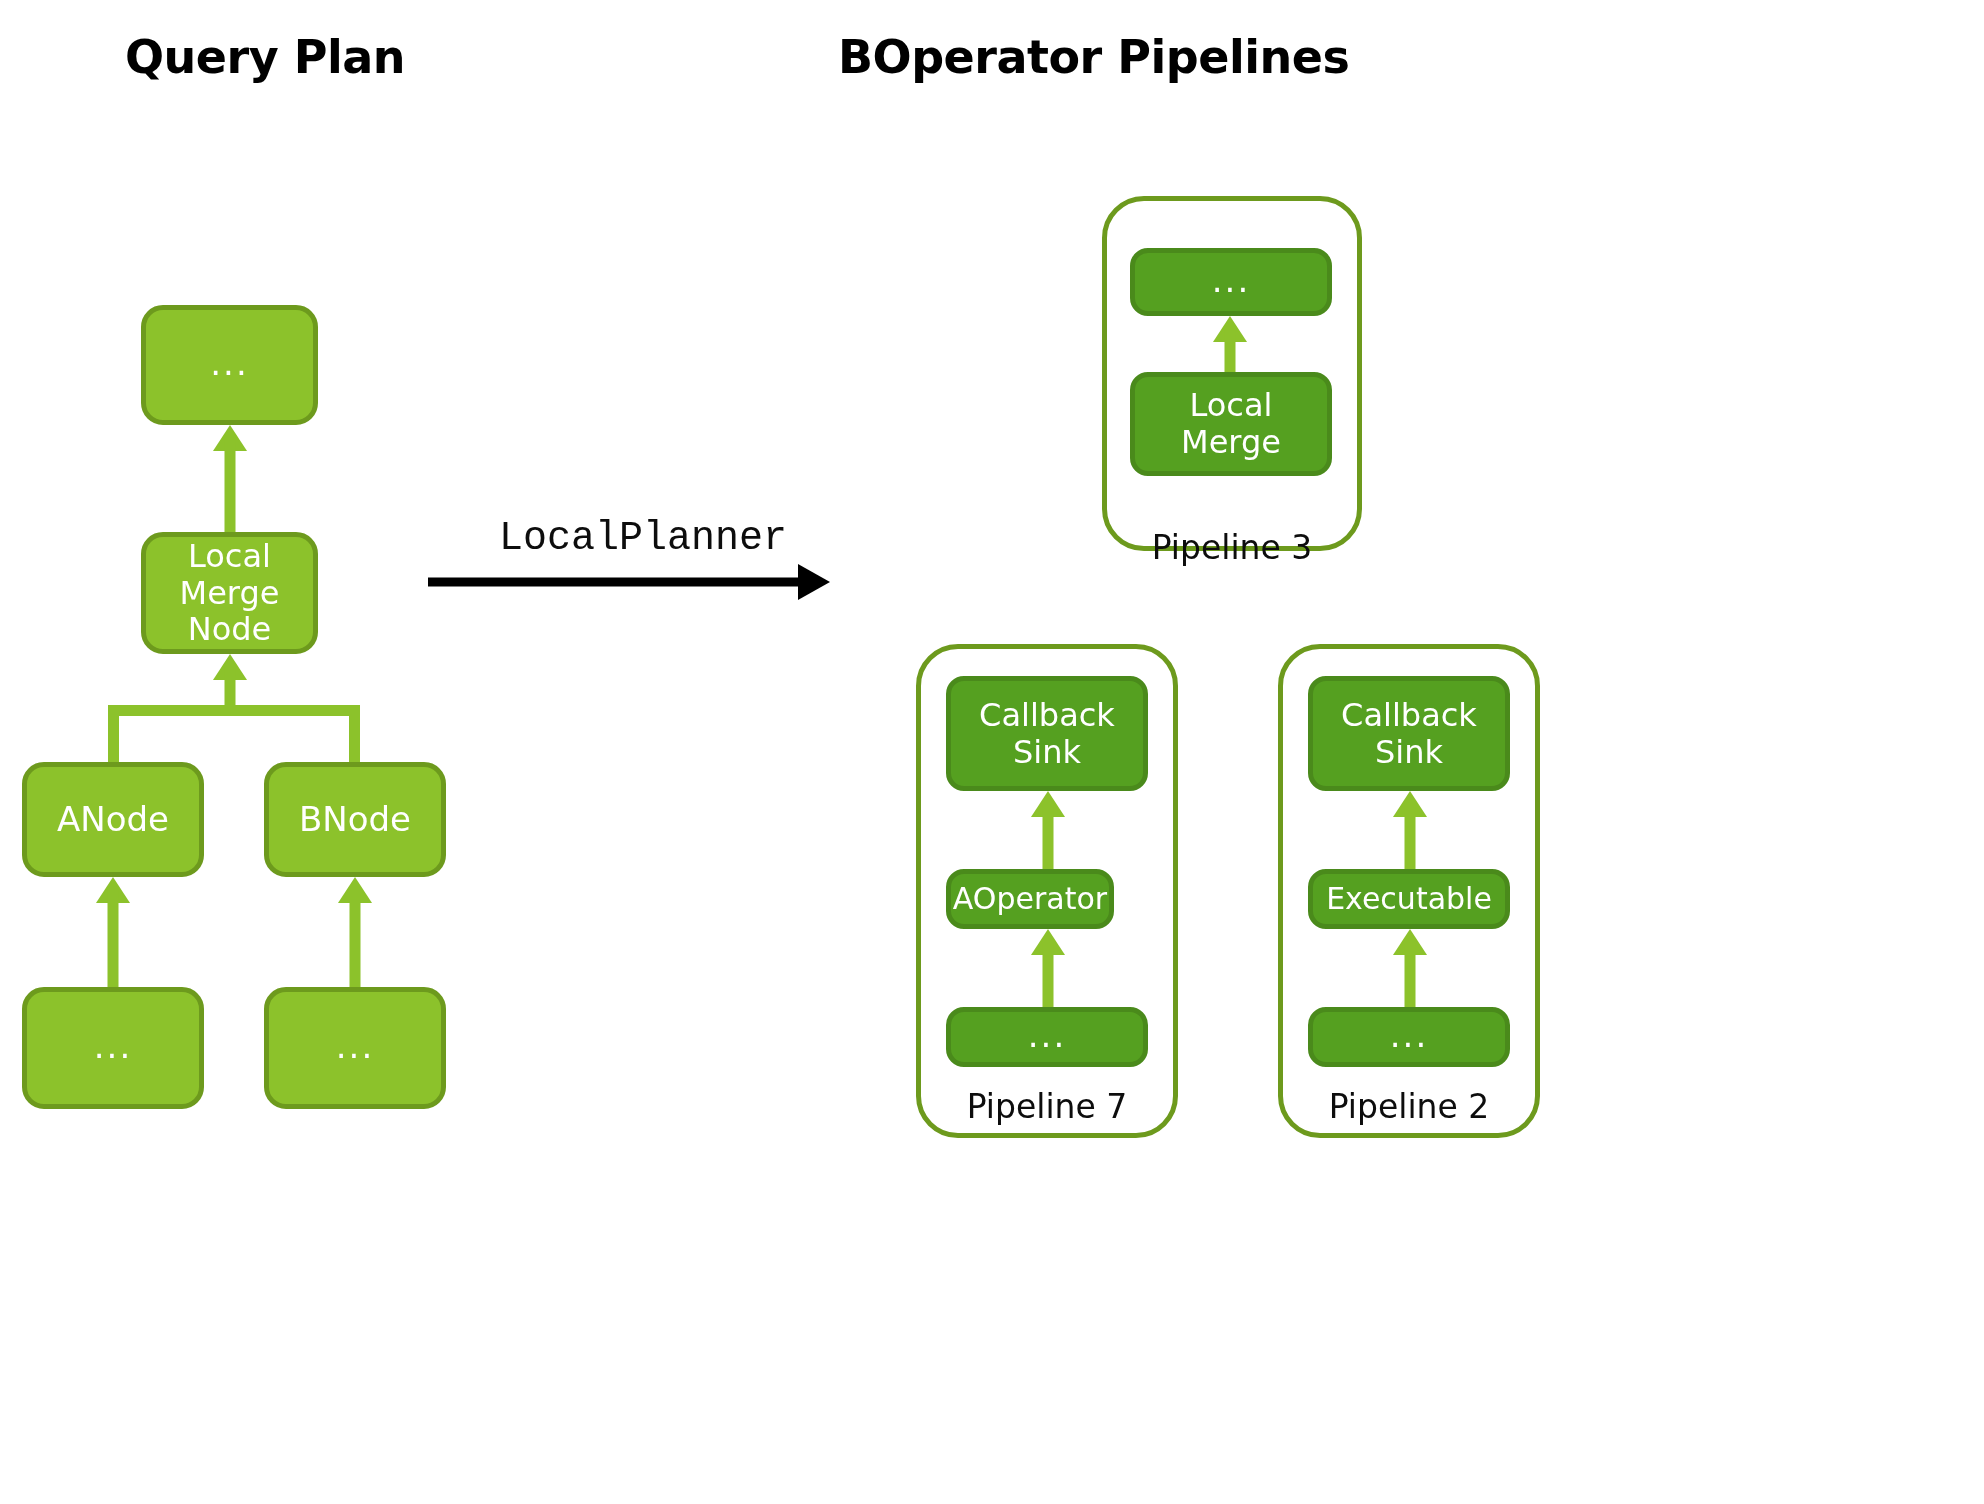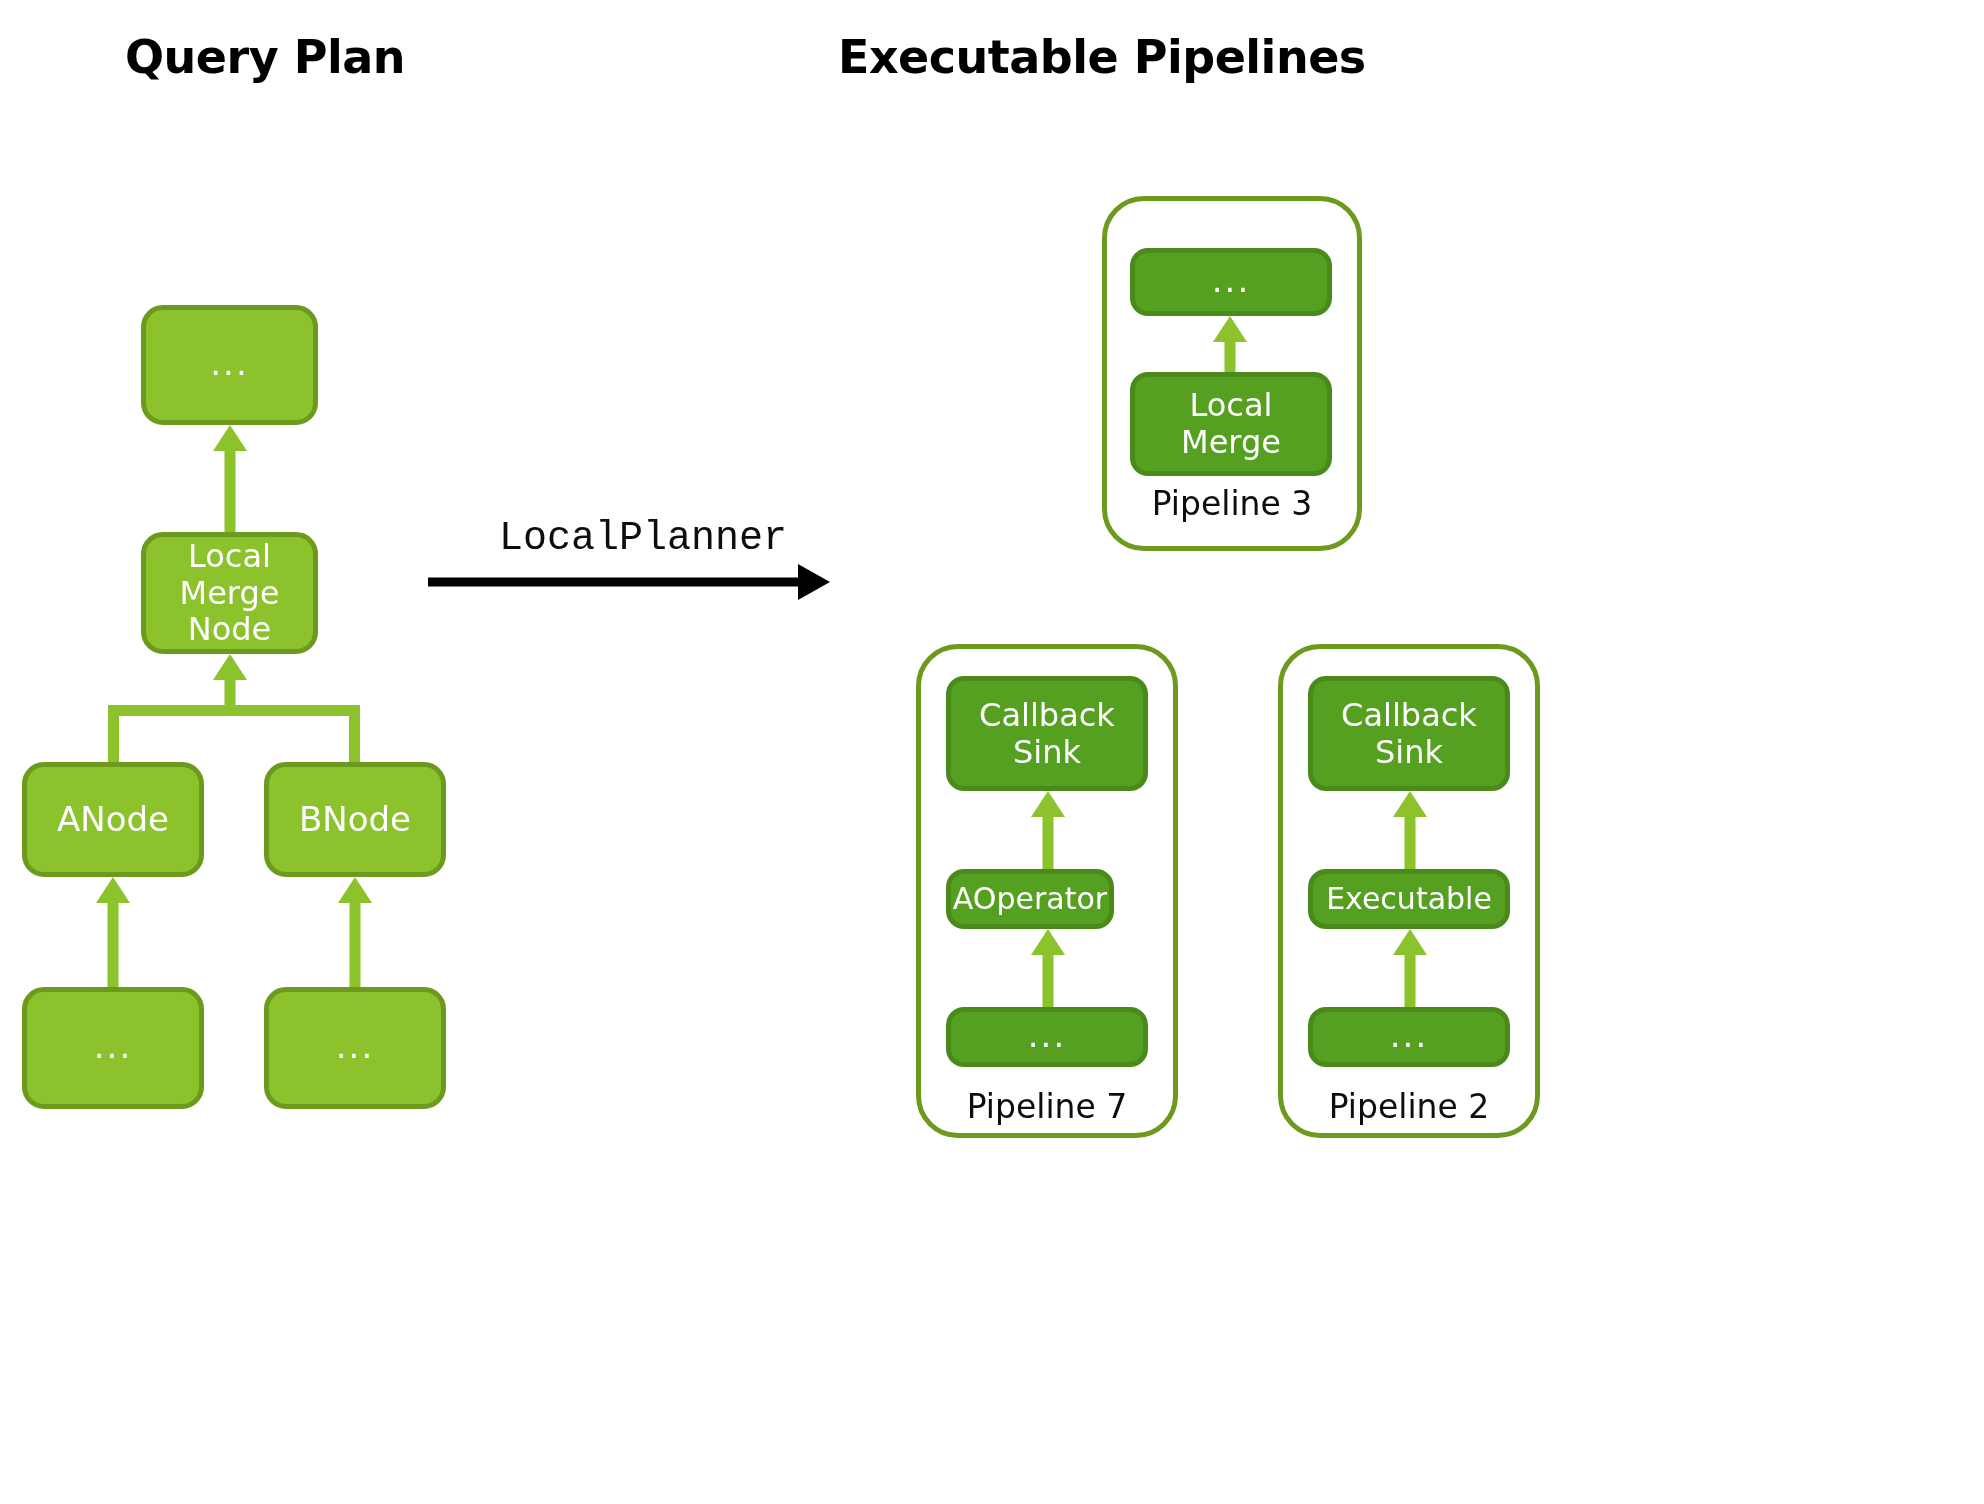--- a/index.html
+++ b/index.html
@@ -170,21 +170,21 @@
     letter-spacing: 1px;
   }
 </style>
 </head>
 <body>
 
 <div id="canvas">
 
   <div class="section-title" style="left:125px; top:30px;">Query Plan</div>
 
-  <div class="section-title" style="left:838px; top:30px;">Executable Pipelines</div>
+  <div class="section-title" style="left:838px; top:30px;">BOperator Pipelines</div>
 
   <div class="node light" style="left:141px; top:305px; width:177px; height:120px;">
     <span class="dots">...</span>
   </div>
 
   <div class="varrow" style="left:210px; top:425px; width:40px; height:107px;">
     <div class="head"></div>
     <div class="shaft" style="height:95px;"></div>
   </div>
 
@@ -239,21 +239,21 @@
   </div>
 
   <div class="varrow" style="left:1208px; top:316px; width:44px; height:56px;">
     <div class="head"></div>
     <div class="shaft" style="height:42px;"></div>
   </div>
 
   <div class="node dark" style="left:1130px; top:372px; width:202px; height:104px; font-size:32px;">Local
 Merge</div>
 
-  <div class="pipeline-label" style="left:1102px; top:484px; width:260px;">Pipeline 3</div>
+  <div class="pipeline-label" style="left:1102px; top:528px; width:260px;">Pipeline 3</div>
 
   <div class="pipeline-box" style="left:916px; top:644px; width:262px; height:494px;"></div>
 
   <div class="node dark" style="left:946px; top:676px; width:202px; height:115px; font-size:32px;">Callback
 Sink</div>
 
   <div class="varrow" style="left:1026px; top:791px; width:44px; height:78px;">
     <div class="head"></div>
     <div class="shaft" style="height:64px;"></div>
   </div>

